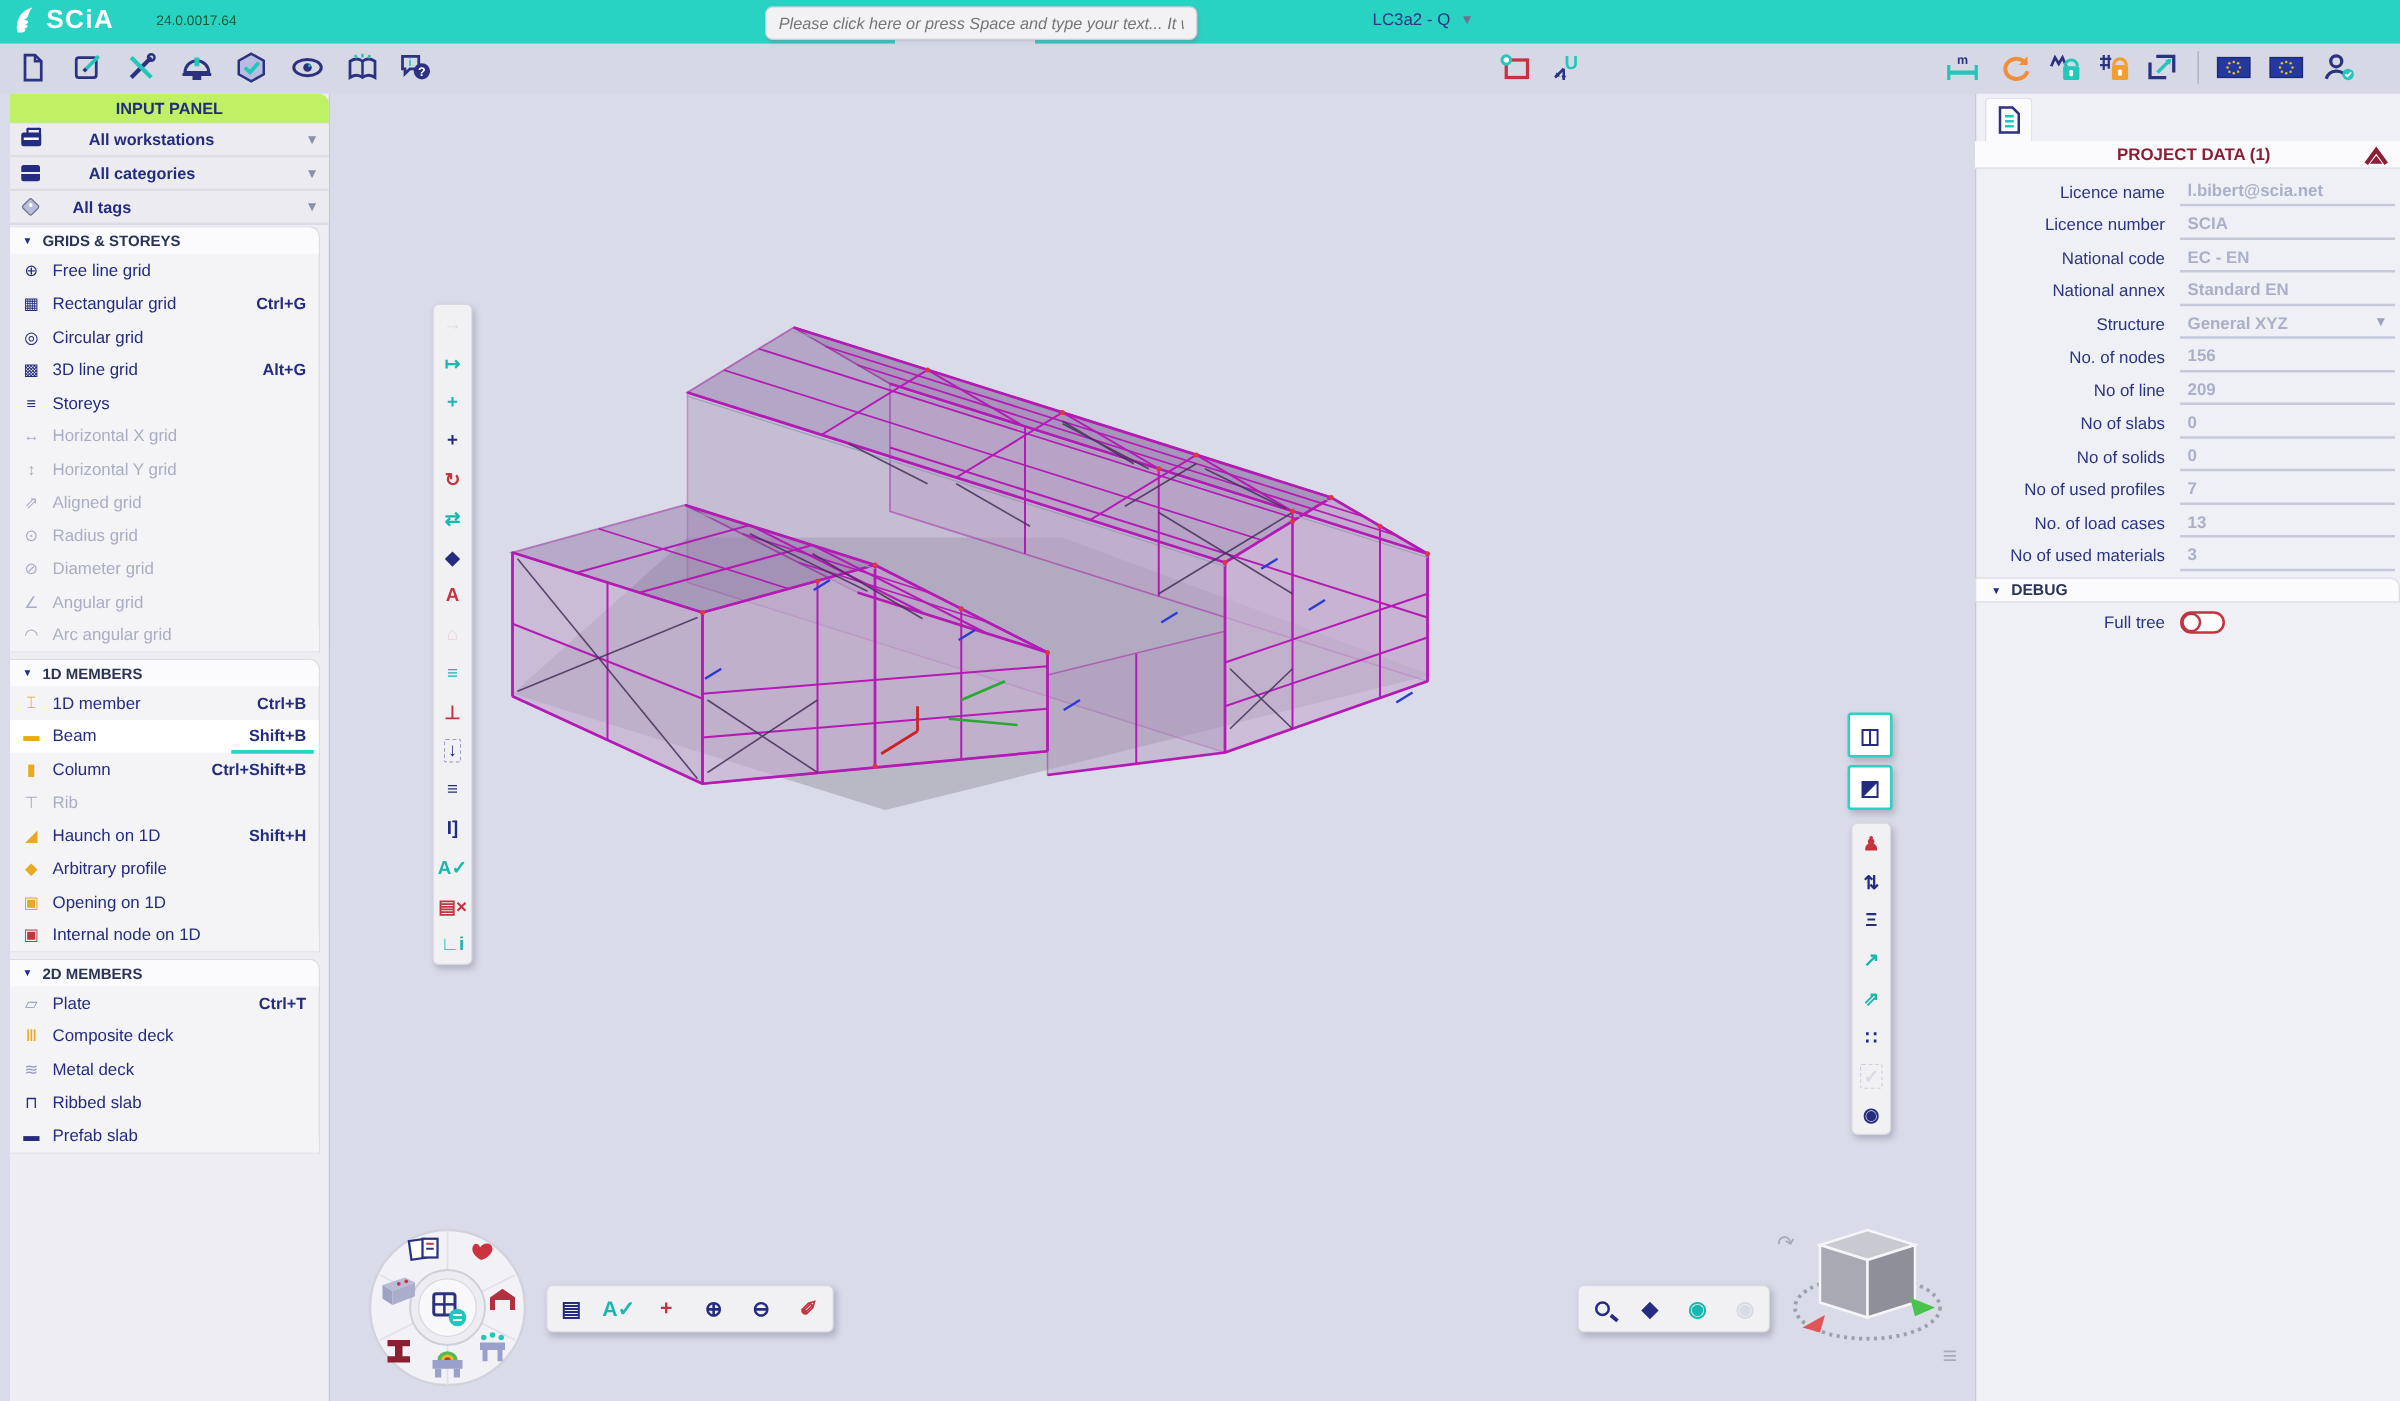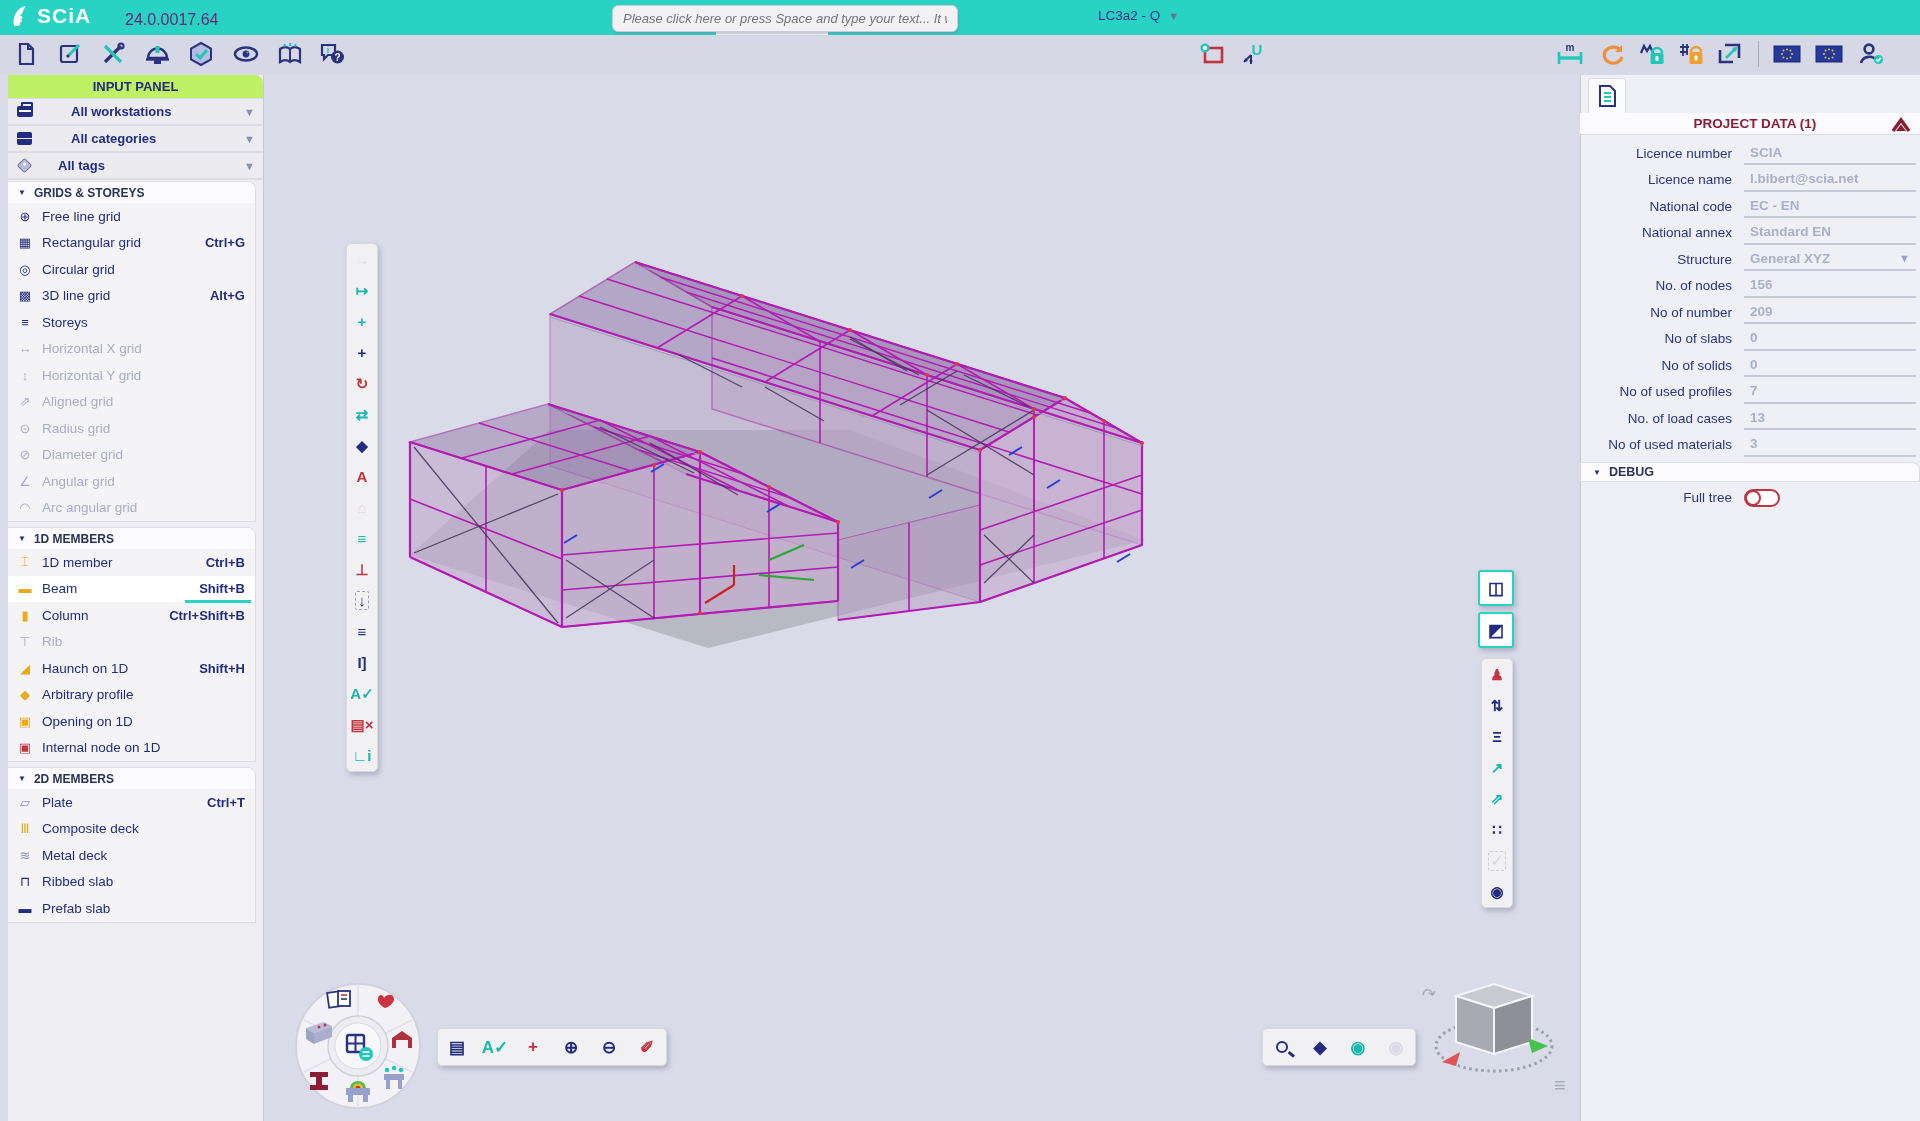--- a/index.html
+++ b/index.html
@@ -8,21 +8,21 @@
     --panelbg:#eeeef2; --vpbg:#d9dbe8; --toolbg:#d6d8e5; --strip:#f1f1f4;
   }
   *{box-sizing:border-box; margin:0; padding:0;}
   body{width:1920px;height:1121px;overflow:hidden;font-family:"Liberation Sans",sans-serif;background:var(--vpbg);}
   .abs{position:absolute;}
   #stage{position:relative;width:1920px;height:1121px;}
 
   
   #topbar{left:0;top:0;width:1920px;height:35px;background:var(--teal);}
   #logo{left:10px;top:4px;color:#fff;font-weight:bold;font-size:21px;letter-spacing:1px;display:flex;align-items:center;gap:7px;}
-  #version{left:125px;top:11px;color:#701a75;font-size:16px;opacity:.95;}
+  #version{left:125px;top:11px;color:#14532d;font-size:11px;opacity:.95;}
   #doc-tab{left:716px;top:6px;width:112px;height:29px;background:#f2f3f6;border-radius:4px 4px 0 0;
     color:var(--navy);font-weight:bold;font-size:13px;display:flex;align-items:center;justify-content:center;}
   #new-tab{left:840px;top:5px;width:24px;height:24px;color:#fff;font-size:19px;display:flex;align-items:center;justify-content:center;}
 
   
   #toolrow{left:0;top:35px;width:1920px;height:40px;background:var(--toolbg);}
   .tbtn{position:absolute;top:3px;width:32px;height:32px;display:flex;align-items:center;justify-content:center;}
   #search{left:612px;top:5px;width:346px;height:27px;background:#f2f2f5;border:1px solid #c9cbd8;border-radius:6px;
     box-shadow:1px 2px 2px rgba(120,120,150,.35);color:#8a8fa5;font-style:italic;font-size:13px;padding:0 10px;font-family:"Liberation Sans",sans-serif;}
   #loadcase{left:1098px;top:8px;color:var(--navy2);font-size:13.5px;display:flex;gap:8px;align-items:center;}
@@ -801,29 +801,29 @@
   </div>
   <div class="abs" id="pd-header">
     <span class="t">PROJECT DATA (1)</span>
     <svg width="22" height="18" viewBox="0 0 22 18" style="margin-right:8px">
         <path d="M3,16 l8,-11 l8,11" fill="none" stroke="#8c1e34" stroke-width="3.4"></path>
         <path d="M6,16 l5,-6.5 l5,6.5" fill="#8c1e34"></path>
       </svg>
   </div>
   <div class="abs" id="prows">
       <div class="prow">
+        <span class="plab">Licence name</span>
+        <span class="pval">
+          <span>l.bibert@scia.net</span>
+        </span>
+      </div>
+      <div class="prow">
         <span class="plab">Licence number</span>
         <span class="pval">
           <span>SCIA</span>
-        </span>
-      </div>
-      <div class="prow">
-        <span class="plab">Licence name</span>
-        <span class="pval">
-          <span>l.bibert@scia.net</span>
         </span>
       </div>
       <div class="prow">
         <span class="plab">National code</span>
         <span class="pval">
           <span>EC - EN</span>
         </span>
       </div>
       <div class="prow">
         <span class="plab">National annex</span>
@@ -838,21 +838,21 @@
           <span class="chev">▼</span>
         </span>
       </div>
       <div class="prow">
         <span class="plab">No. of nodes</span>
         <span class="pval">
           <span>156</span>
         </span>
       </div>
       <div class="prow">
-        <span class="plab">No of number</span>
+        <span class="plab">No of line</span>
         <span class="pval">
           <span>209</span>
         </span>
       </div>
       <div class="prow">
         <span class="plab">No of slabs</span>
         <span class="pval">
           <span>0</span>
         </span>
       </div>

